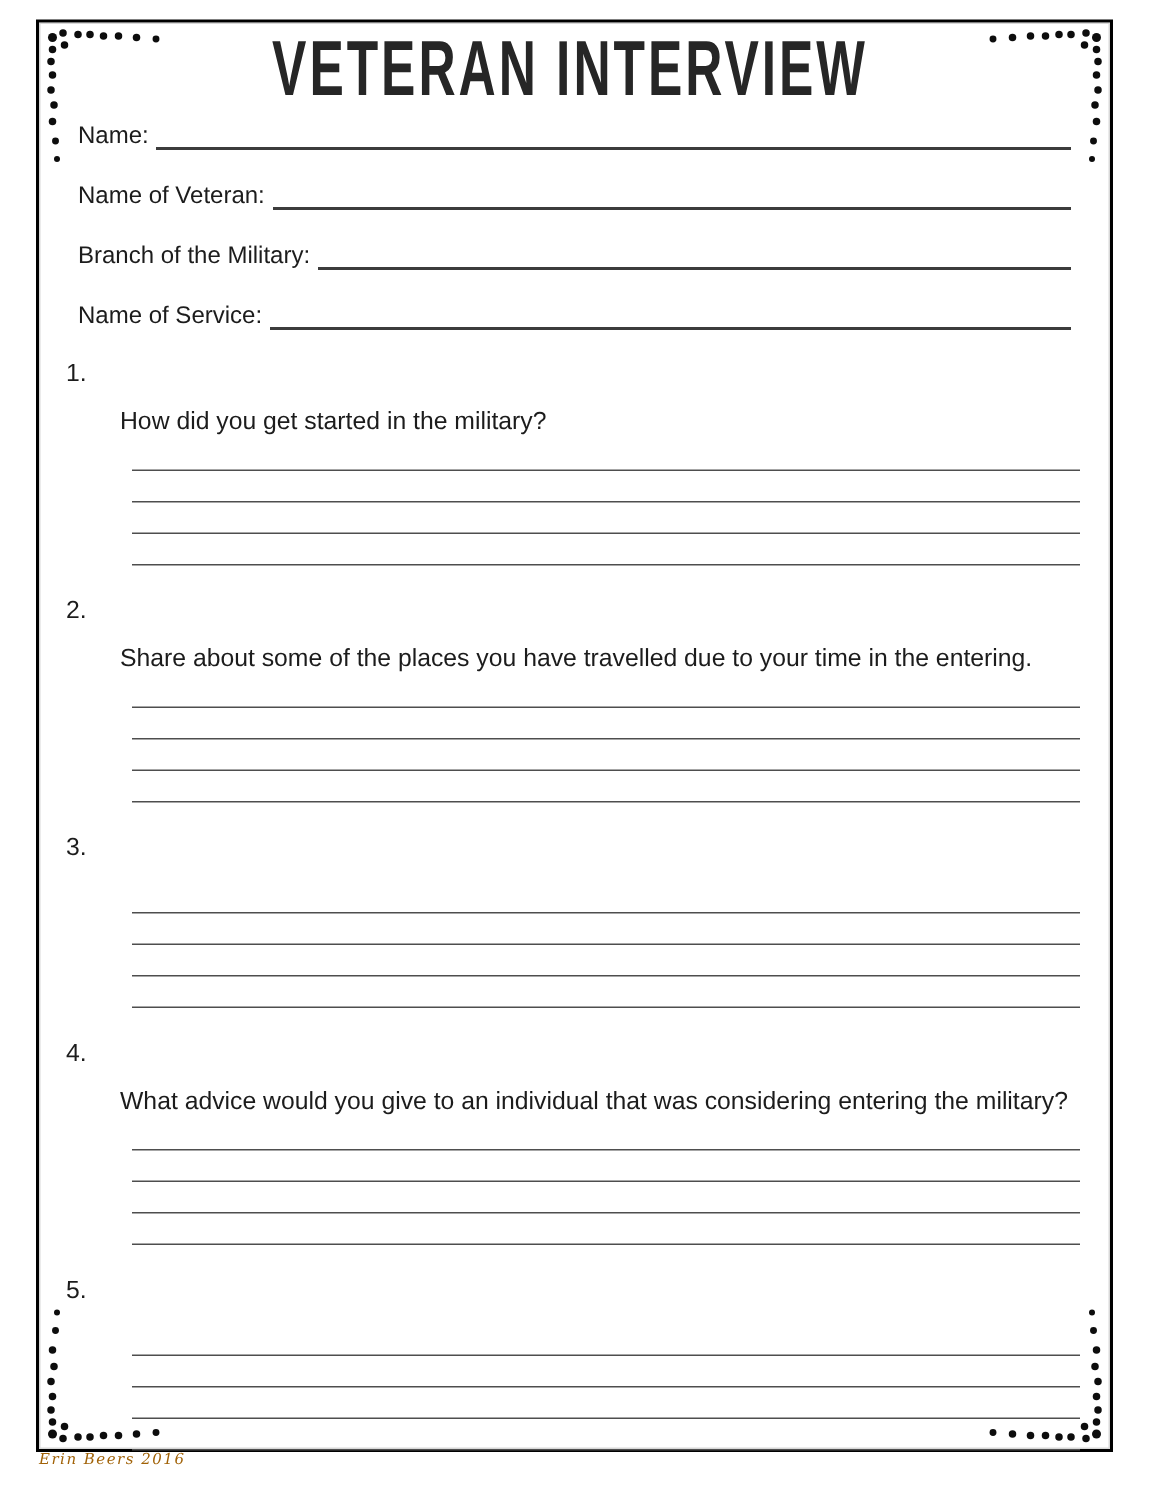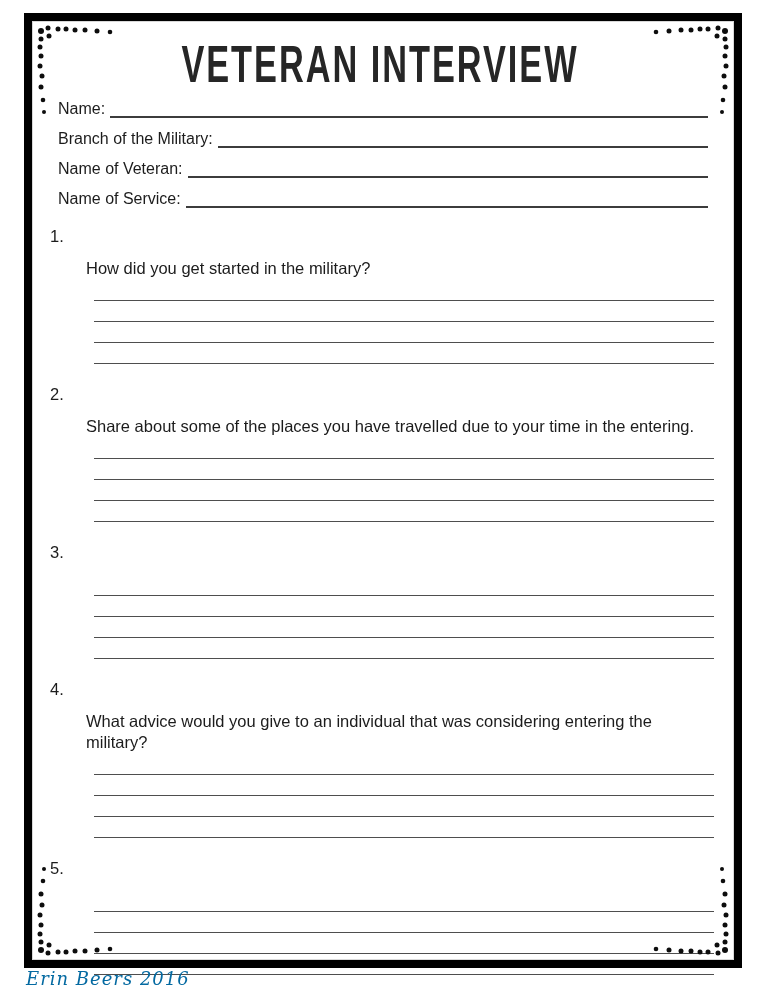--- a/index.html
+++ b/index.html
@@ -13,44 +13,44 @@
     position: relative;
     overflow: hidden;
   }
 
   .frame {
     position: absolute;
     left: 24px;
     top: 13px;
     width: 718px;
     height: 955px;
-    border: 8px solid #000000;
+    border: 2px solid #000000;
     box-shadow: inset 0 0 0 1px #d8d8d8;
-    padding: 12px 20px 0 14px;
+    padding: 0 20px 0 14px;
   }
 
   .title {
     text-align: center;
     font-weight: bold;
     font-size: 52px;
     line-height: 58px;
     letter-spacing: 3px;
     color: #262626;
     transform: scaleX(0.66);
     transform-origin: center;
     margin: 2px 0 4px 0;
     white-space: nowrap;
   }
 
   .header-fields { margin: 4px 6px 16px 12px; }
   .field-row {
     display: flex;
     align-items: flex-end;
     height: 21px;
-    margin-bottom: 9px;
+    margin-bottom: 19px;
   }
   .field-label {
     font-size: 16px;
     white-space: nowrap;
     padding-right: 5px;
     line-height: 18px;
   }
   .field-line {
     flex: 1;
     border-bottom: 2px solid #3c3c3c;
@@ -77,23 +77,23 @@
     height: 21px;
     border-bottom: 1.6px solid #4e4e4e;
   }
 
   .credit {
     position: absolute;
     left: 26px;
     top: 968px;
     font-family: "DejaVu Serif", serif;
     font-style: italic;
-    font-size: 18px;
+    font-size: 10px;
     letter-spacing: 1px;
-    color: #0369a1;
+    color: #a16207;
   }
 
   .corner {
     position: absolute;
     width: 100px;
     height: 100px;
     pointer-events: none;
   }
   .corner svg { display: block; }
   .corner.tl { left: 2px;  top: 2px; }
@@ -193,30 +193,30 @@
 
   <h1 class="title">VETERAN INTERVIEW</h1>
 
   <div class="header-fields" id="fields-container">
   <div class="field-row">
     <span class="field-label">Name:</span>
     <span class="field-line"></span>
   </div>
 
   <div class="field-row">
+    <span class="field-label">Name of Veteran:</span>
+    <span class="field-line"></span>
+  </div>
+
+  <div class="field-row">
     <span class="field-label">Branch of the Military:</span>
     <span class="field-line"></span>
   </div>
 
   <div class="field-row">
-    <span class="field-label">Name of Veteran:</span>
-    <span class="field-line"></span>
-  </div>
-
-  <div class="field-row">
     <span class="field-label">Name of Service:</span>
     <span class="field-line"></span>
   </div>
 </div>
 
   <div class="questions" id="questions-container">
   <div class="question">
     <span class="q-num">1.</span>
     <div class="q-body">
       <div class="q-text">How did you get started in the military?</div>

